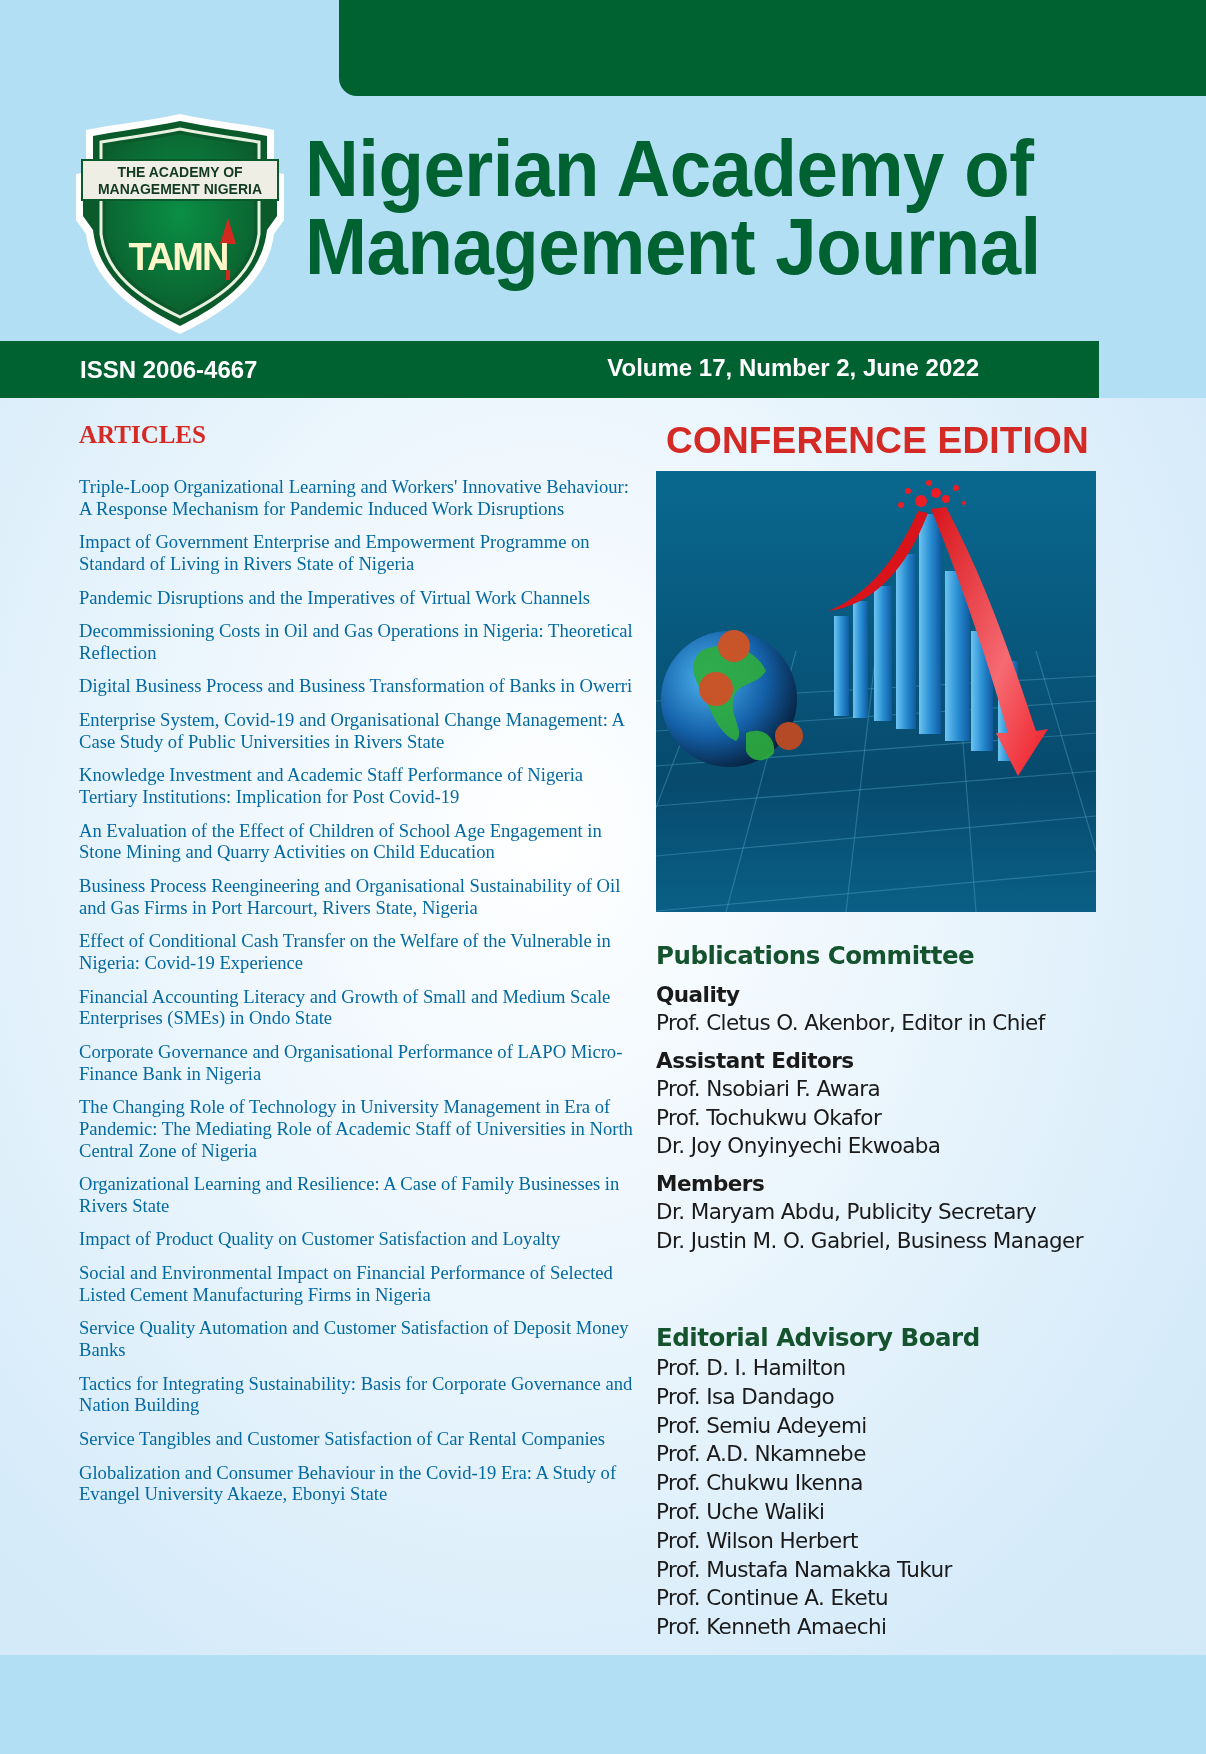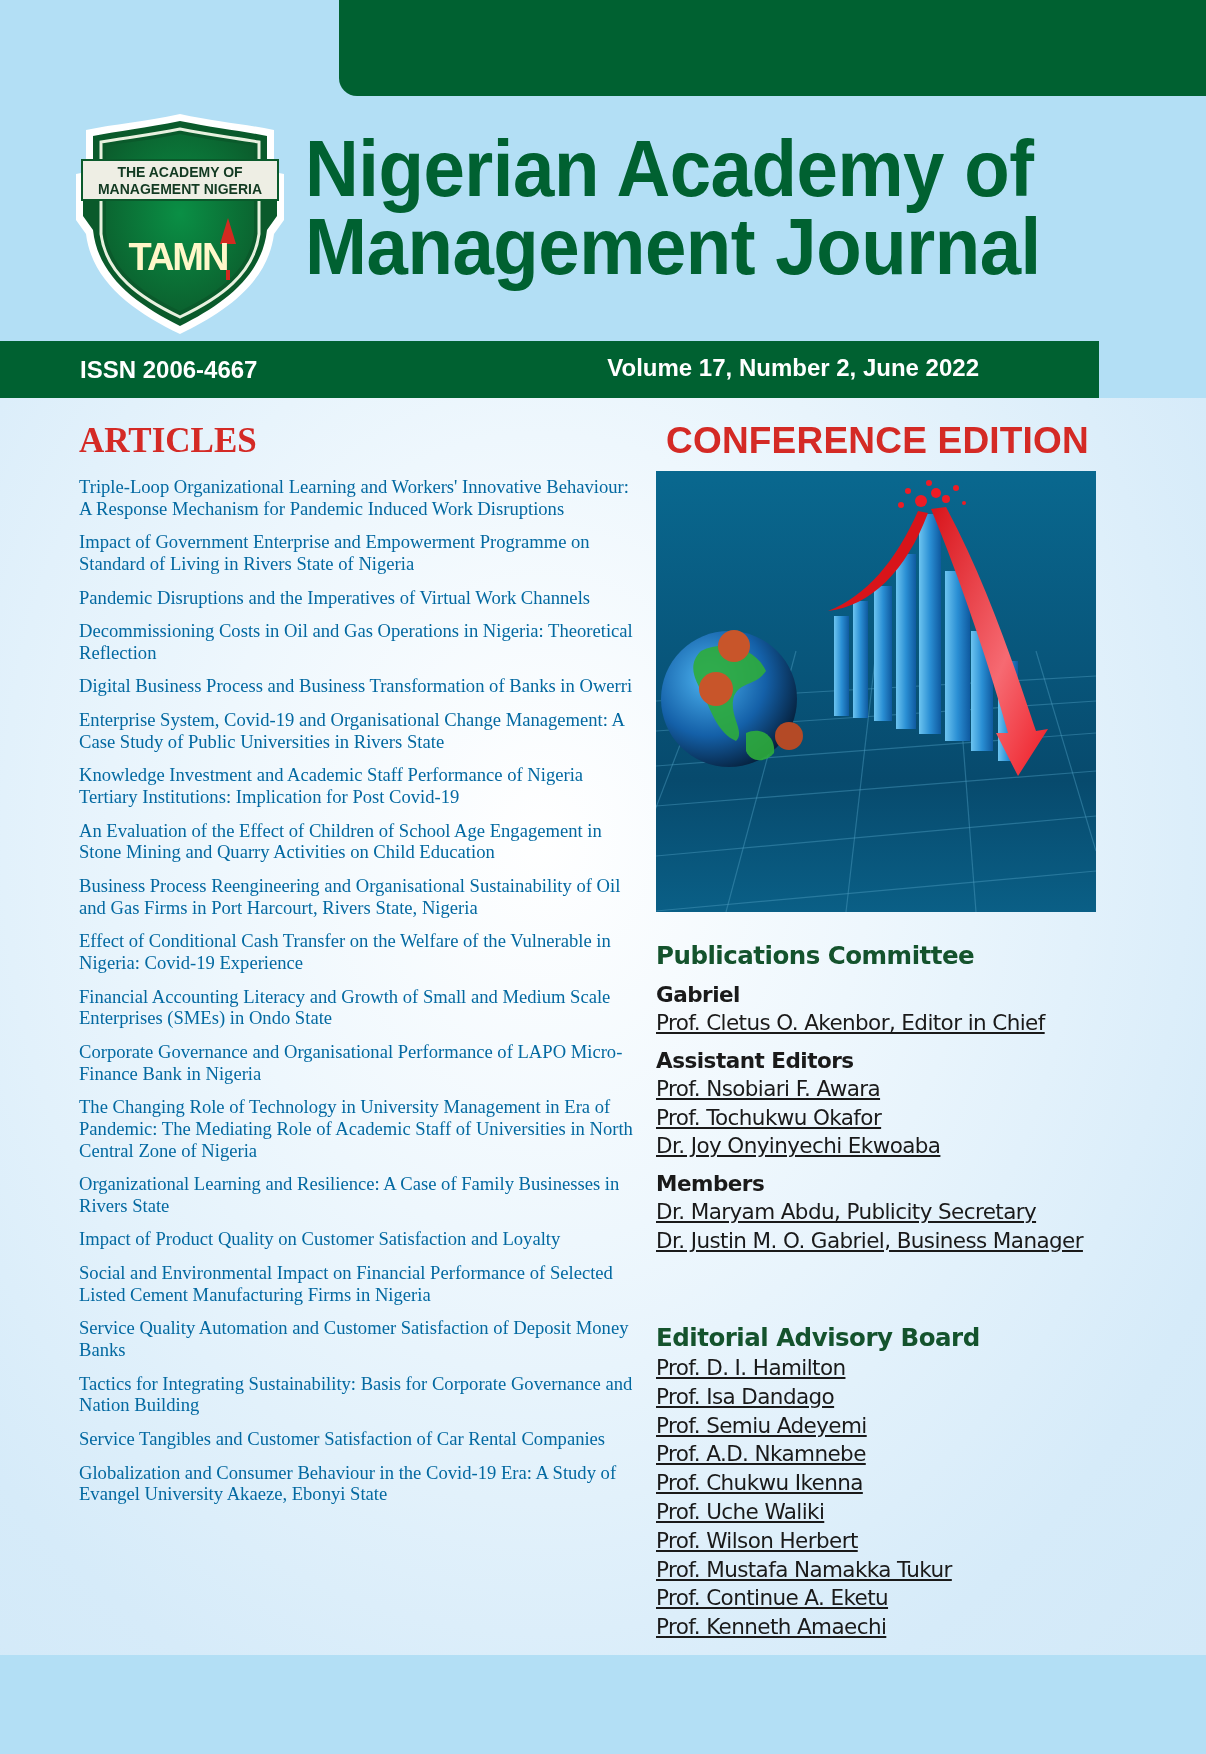--- a/index.html
+++ b/index.html
@@ -26,21 +26,21 @@
   .band .issn { position: absolute; left: 80px; top: 15px; font-size: 24px; font-weight: bold; }
   .band .vol { position: absolute; right: 120px; top: 13px; font-size: 24px; font-weight: bold; }
   .content {
     position: absolute; left: 0; top: 398px; width: 1206px; height: 1257px;
     background: radial-gradient(ellipse at 45% 35%, #ffffff 0%, #eef7fd 35%, #d6ebf9 80%, #d2e9f8 100%);
   }
   .bottom-strip { position: absolute; left: 0; top: 1655px; width: 1206px; height: 99px; background: #b3dff5; }
 
   .articles-heading {
     position: absolute; left: 79px; top: 421px; color: #d42a25;
-    font-family: "Liberation Serif", serif; font-weight: bold; font-size: 35px;
+    font-family: "Liberation Serif", serif; font-weight: bold; font-size: 25px;
   }
   .articles {
     position: absolute; left: 79px; top: 476px; width: 560px;
     font-family: "Liberation Serif", serif; font-size: 18.6px; line-height: 21.7px; color: #0369a1;
   }
   .article { margin: 0 0 11.9px 0; }
 
   .conf {
     position: absolute; left: 656px; top: 420px; color: #d42a25;
     font-family: "Liberation Sans", sans-serif; font-weight: bold; font-size: 37px; letter-spacing: 0.2px; margin-left: 10px;
@@ -48,21 +48,21 @@
   .cover-image {
     position: absolute; left: 656px; top: 471px; width: 440px; height: 441px; overflow: hidden;
     background: linear-gradient(180deg, #09688f 0%, #08557a 45%, #074a6d 70%, #0a5f86 100%);
   }
   .committee { position: absolute; left: 656px; top: 940px; width: 540px; color: #1a1a1a; }
   .sec-heading {
     color: #14532d; font-family: "DejaVu Sans", sans-serif; font-weight: bold; font-size: 24.5px;
     line-height: 32px; letter-spacing: -0.5px;
   }
   .role { font-family: "DejaVu Sans", sans-serif; font-weight: bold; font-size: 21.5px; line-height: 29px; letter-spacing: -0.5px; margin-top: 8px; }
-  .name { font-family: "DejaVu Sans", sans-serif; font-size: 21.5px; line-height: 28.8px; letter-spacing: -0.6px; text-decoration: underline; }
+  .name { font-family: "DejaVu Sans", sans-serif; font-size: 21.5px; line-height: 28.8px; letter-spacing: -0.6px; }
   .board { position: absolute; left: 656px; top: 1322px; width: 540px; color: #1a1a1a; }
   .board .name { line-height: 28.8px; }
 </style>
 </head>
 <body>
 
 <div class="top-tab"></div>
 
 <div class="logo">
   <svg width="212" height="224" viewBox="0 0 212 224">
@@ -182,21 +182,21 @@
     <g>
       <circle cx="78" cy="175" r="16" fill="#c8552a"></circle>
       <circle cx="60" cy="218" r="17" fill="#c8552a"></circle>
       <circle cx="133" cy="265" r="14" fill="#b44a26"></circle>
     </g>
   </svg>
 </div>
 
 <div class="committee">
   <div class="sec-heading">Publications Committee</div>
-  <div class="role">Gabriel</div>
+  <div class="role">Quality</div>
   <div class="name">Prof. Cletus O. Akenbor, Editor in Chief</div>
   <div class="role">Assistant Editors</div>
   <div class="name">Prof. Nsobiari F. Awara</div>
   <div class="name">Prof. Tochukwu Okafor</div>
   <div class="name">Dr. Joy Onyinyechi Ekwoaba</div>
   <div class="role">Members</div>
   <div class="name">Dr. Maryam Abdu, Publicity Secretary</div>
   <div class="name">Dr. Justin M. O. Gabriel, Business Manager</div>
 </div>
 

